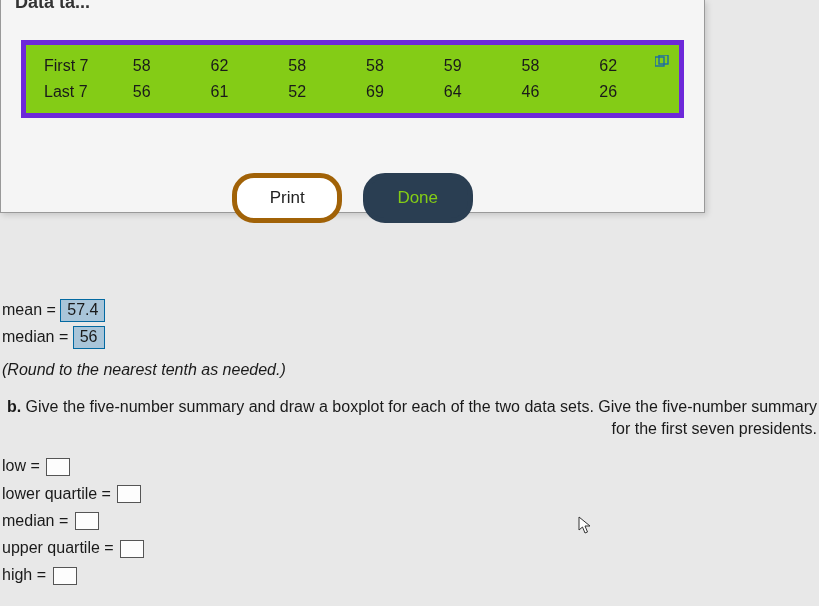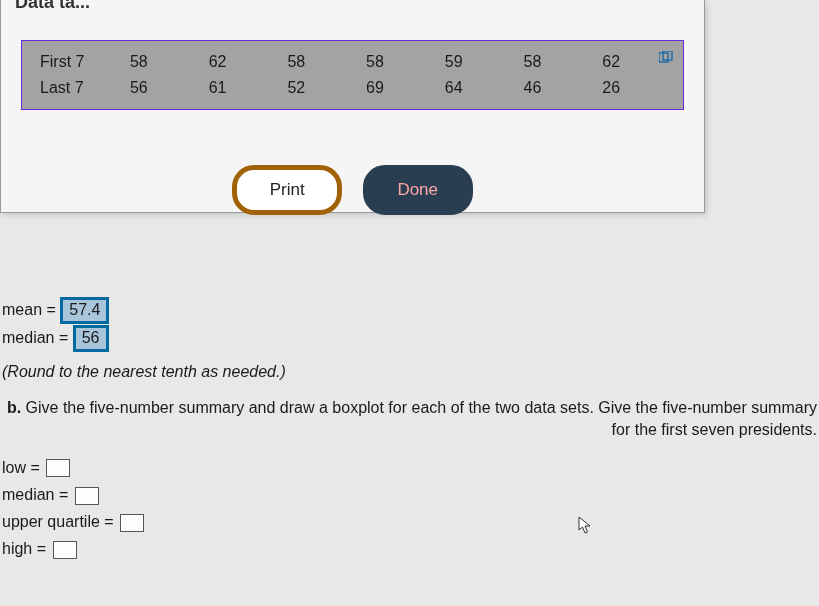--- a/index.html
+++ b/index.html
@@ -26,24 +26,24 @@
     .header-cut {
       position: absolute;
       top: -8px;
       left: 14px;
       font-size: 18px;
       font-weight: bold;
       color: #333;
     }
     .data-table-wrap {
       margin: 40px 20px 0 20px;
-      border: 1px solid #6d28d9;
+      border: 5px solid #6d28d9;
       padding: 8px 10px 8px 10px;
       position: relative;
-      background: #a3a3a3;
+      background: #84cc16;
     }
     .copy-icon {
       position: absolute;
       top: 8px;
       right: 10px;
       width: 14px;
       height: 12px;
     }
     table {
       border-collapse: collapse;
@@ -71,37 +71,37 @@
       cursor: pointer;
       border: 5px solid #a16207;
       text-align: center;
     }
     .btn-print {
       background: #fff;
       color: #222;
     }
     .btn-done {
       background: #2a3e52;
-      color: #fca5a5;
+      color: #84cc16;
       border-color: #2a3e52;
     }
     .content {
       position: absolute;
       top: 296px;
       left: 0;
       right: 0;
       padding: 0 0 0 0;
       font-size: 16px;
       line-height: 1.7;
     }
     .stat-line { margin-left: 2px; }
     .filled {
       display: inline-block;
       background: #a9c5d9;
-      border: 3px solid #0369a1;
+      border: 1px solid #0369a1;
       padding: 0 6px;
       min-width: 28px;
       text-align: center;
       line-height: 1.3;
     }
     .instr {
       margin: 6px 0 10px 2px;
       font-style: italic;
     }
     .partb {
@@ -186,20 +186,24 @@
 
   <div class="partb">
     <b>b.</b><span> Give the five-number summary and draw a boxplot for each of the two data sets. Give the five-number summary for the first seven presidents.</span>
   </div>
 
   <div class="stat-line">
     <span>low =</span>
     <span class="empty-box"></span>
   </div>
   <div class="stat-line">
+    <span>lower quartile =</span>
+    <span class="empty-box"></span>
+  </div>
+  <div class="stat-line">
     <span>median =</span>
     <span class="empty-box"></span>
   </div>
   <div class="stat-line">
     <span>upper quartile =</span>
     <span class="empty-box"></span>
   </div>
   <div class="stat-line">
     <span>high =</span>
     <span class="empty-box"></span>

